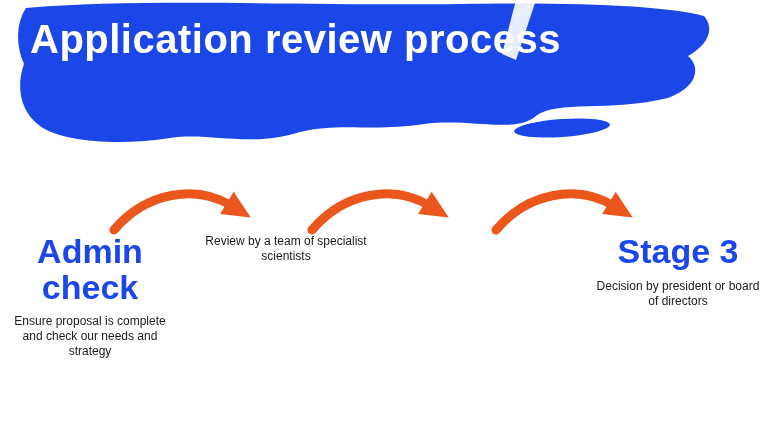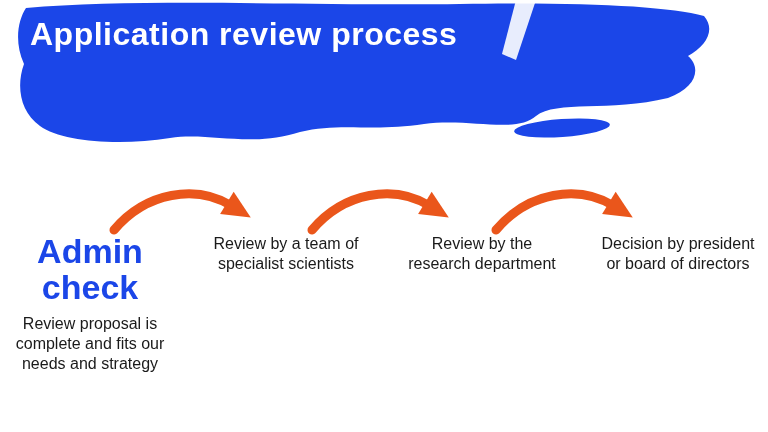--- a/index.html
+++ b/index.html
@@ -19,21 +19,21 @@
     width: 768px; height: 180px;
   }
   .brush-wrap svg { display: block; overflow: visible; }
 
   .title {
     position: absolute;
     top: 14px;
     left: 30px;
     width: 540px;
     color: #ffffff;
-    font-size: 32px;
+    font-size: 40px;
     font-weight: 800;
     line-height: 1.28;
     letter-spacing: 0.5px;
   }
 
   
   .arrows {
     position: absolute;
     top: 184px;
     left: 0;
@@ -69,21 +69,21 @@
     display: inline-block;
     max-width: 122px;
     color: #1b46e8;
     font-size: 34px;
     font-weight: 800;
     line-height: 1.05;
     margin-bottom: 9px;
   }
   .stage-desc {
     color: #1a1a1a;
-    font-size: 16px;
+    font-size: 12px;
     line-height: 1.24;
     font-weight: 400;
   }
 </style>
 </head>
 <body>
 
 <div class="slide">
 
   <div class="brush-wrap">
@@ -128,29 +128,29 @@
       <svg width="150" height="52" viewBox="0 0 150 52">
         <path d="M10,46 C42,8 92,0 128,22" fill="none" stroke="#ea561b" stroke-width="9" stroke-linecap="round" marker-end="url(#arrowhead)"></path>
       </svg>
     </div>
   </div>
 
   <div class="stages">
 
     <div class="stage">
       <div class="stage-heading">Admin check</div>
-      <div class="stage-desc">Review proposal is complete and fits our needs and strategy</div>
+      <div class="stage-desc">Ensure proposal is complete and check our needs and strategy</div>
     </div>
 
     <div class="stage">
       <div class="stage-desc">Review by a team of specialist scientists</div>
     </div>
 
     <div class="stage">
-      <div class="stage-desc">Review by the research department</div>
     </div>
 
     <div class="stage">
+      <div class="stage-heading">Stage 3</div>
       <div class="stage-desc">Decision by president or board of directors</div>
     </div>
 
   </div>
 </div>
 
 </body></html>

